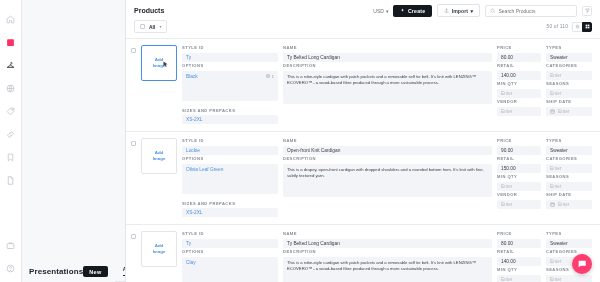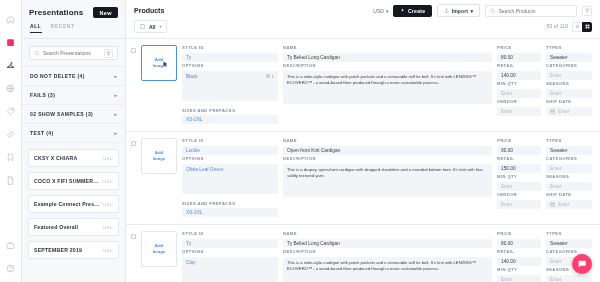--- a/index.html
+++ b/index.html
@@ -24,22 +24,23 @@
   }
   .rail-icon svg { width: 9px; height: 9px; display: block; }
   .rail-icon.active { color: #ff2e63; }
   .rail-icon.dark { color: #2b2f38; }
   .rail-spacer { flex: 1 1 auto; }
   .rail-bottom { margin-bottom: 8px; }
 
   
   .pres {
     width: 104px; flex: 0 0 104px; background: #f7f8fa;
-    border-right: 1px solid #e4e6eb; display: flex; flex-direction: column;
+    border-right: 1px solid #e4e6eb; display: flex; flex-direction: row;
     overflow: hidden;
+    align-items: flex-end;
   }
   .pres-head {
     display: flex; align-items: center; justify-content: space-between;
     padding: 7px 7px 5px 7px;
   }
   .pres-title { font-size: 8px; font-weight: bold; color: #22262e; letter-spacing: .1px; }
   .pres-new {
     background: #14181f; color: #fff; font-size: 5.5px; font-weight: bold;
     padding: 2.5px 6px; border-radius: 2px; border: none; letter-spacing: .4px;
   }

